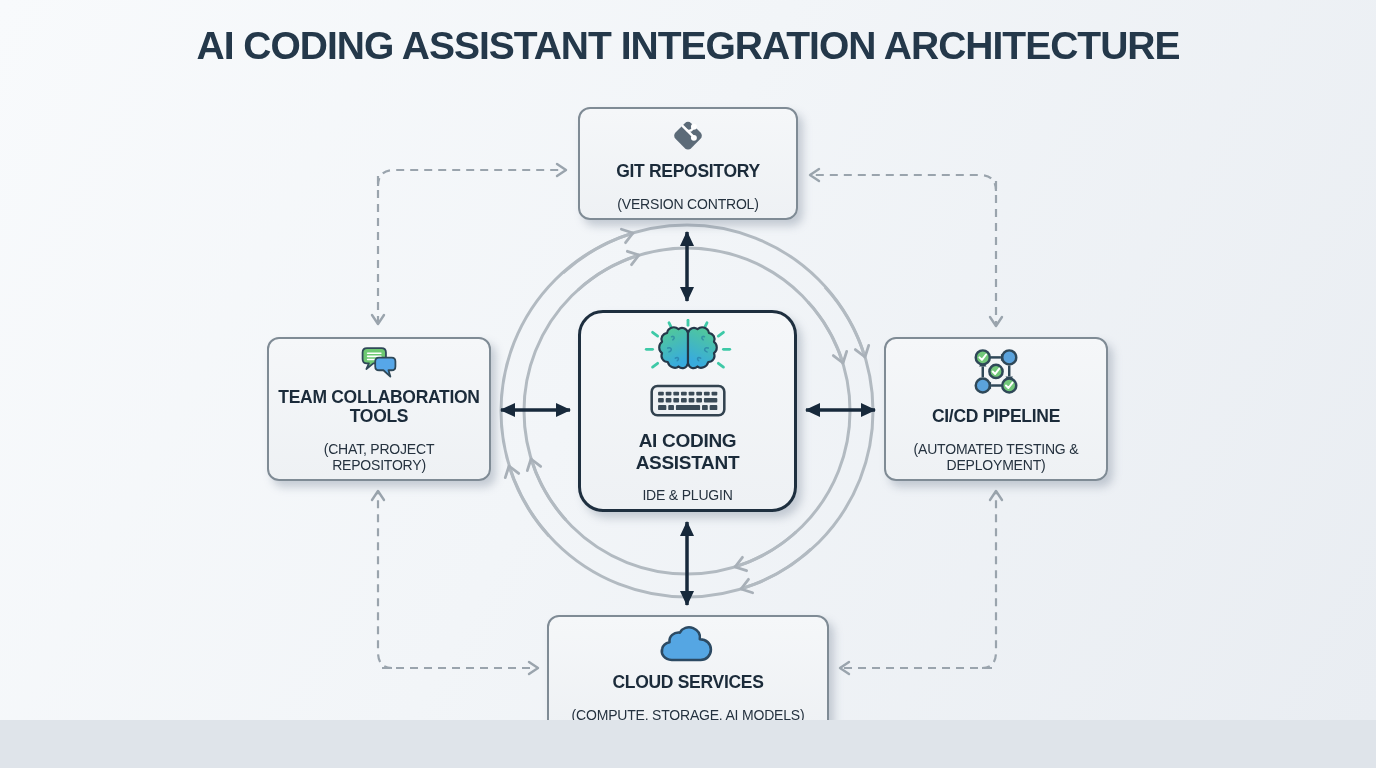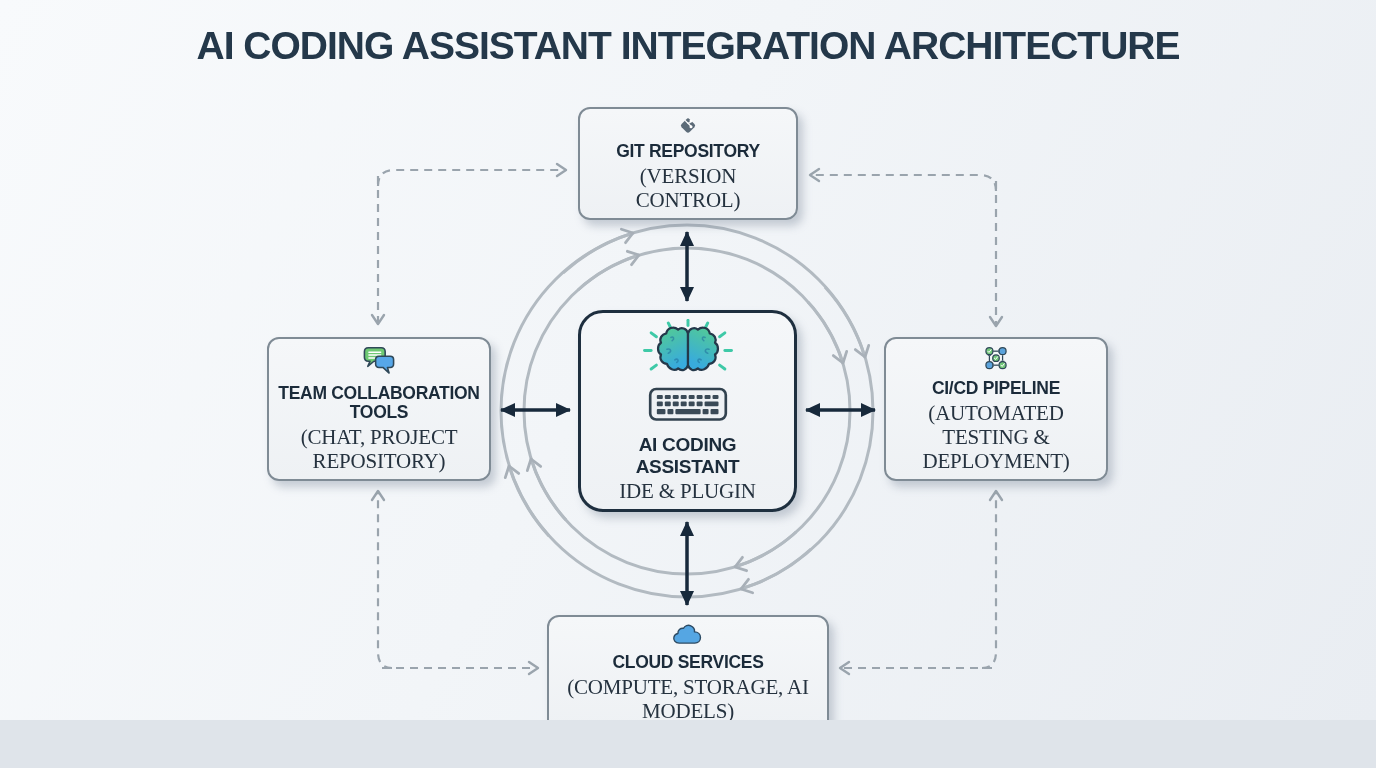--- a/index.html
+++ b/index.html
@@ -16,21 +16,21 @@
   .node{
     position:absolute;box-sizing:border-box;
     background:linear-gradient(180deg,#f5f7f9 0%,#eef1f4 100%);
     border:2.5px solid #7f8b95;border-radius:12px;
     box-shadow:5px 6px 9px rgba(120,135,152,.38);
     display:flex;flex-direction:column;align-items:center;justify-content:space-between;
     text-align:center;padding:6px 8px;
   }
   .node.center{border:3px solid #1e2f3f;border-radius:25px;}
   .node-title{font-weight:bold;color:#1b2b3a;font-size:17.5px;line-height:1.12;letter-spacing:-0.3px;}
-  .node-sub{color:#25323f;font-size:21px;line-height:1.15;margin-top:2px;letter-spacing:-0.2px;font-family:Liberation Serif, serif;}
+  .node-sub{color:#25323f;font-size:14px;line-height:1.15;margin-top:14px;letter-spacing:-0.2px;}
   .node .icon{display:block;margin-bottom:6px;}
   .center .node-title{font-size:19px;}
 </style>
 </head>
 <body>
 
 <div class="stage">
 
   <svg class="wires" width="1376" height="768" viewBox="0 0 1376 768">
     <defs>

